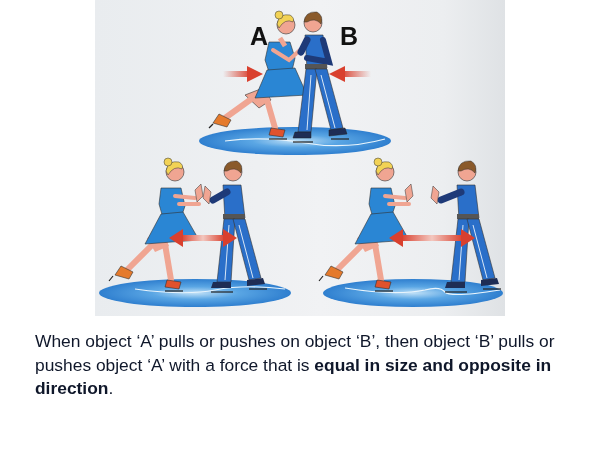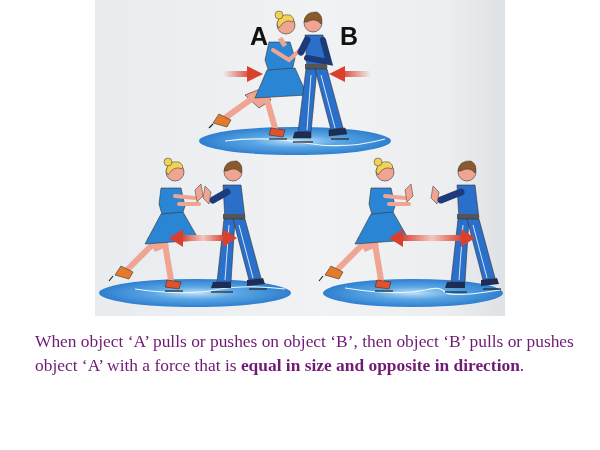--- a/index.html
+++ b/index.html
@@ -13,22 +13,22 @@
       background: linear-gradient(90deg, #e9ecef 0%, #eef0f2 40%, #f1f2f4 55%, #eceef0 85%, #dfe2e5 100%);
       overflow: hidden;
     }
     .figure svg { position: absolute; left: 0; top: 0; }
     .label {
       position: absolute; font-family: "Liberation Sans", sans-serif;
       font-weight: bold; font-size: 25px; color: #111; line-height: 1;
     }
     .caption {
       position: absolute; left: 35px; top: 330px; width: 550px;
-      font-size: 17.4px; line-height: 23.5px; color: #701a75;
-      font-family: Liberation Serif, serif;
+      font-size: 17.4px; line-height: 23.5px; color: #0f172a;
+      font-family: Liberation Sans, sans-serif;
     }
     .caption b { font-weight: bold; }
   </style>
 </head>
 <body>
 
 <div class="figure">
   <svg width="410" height="316" viewBox="0 0 410 316">
     <defs>
       <radialGradient id="ice" cx="50%" cy="50%" r="50%">

